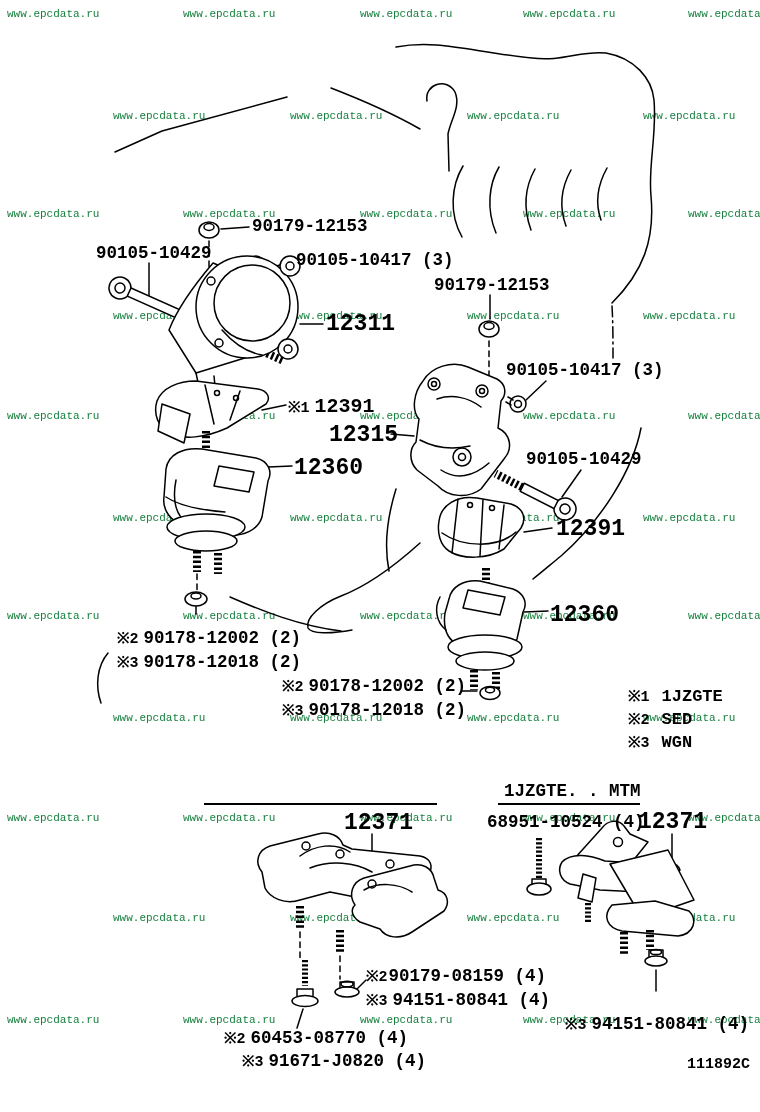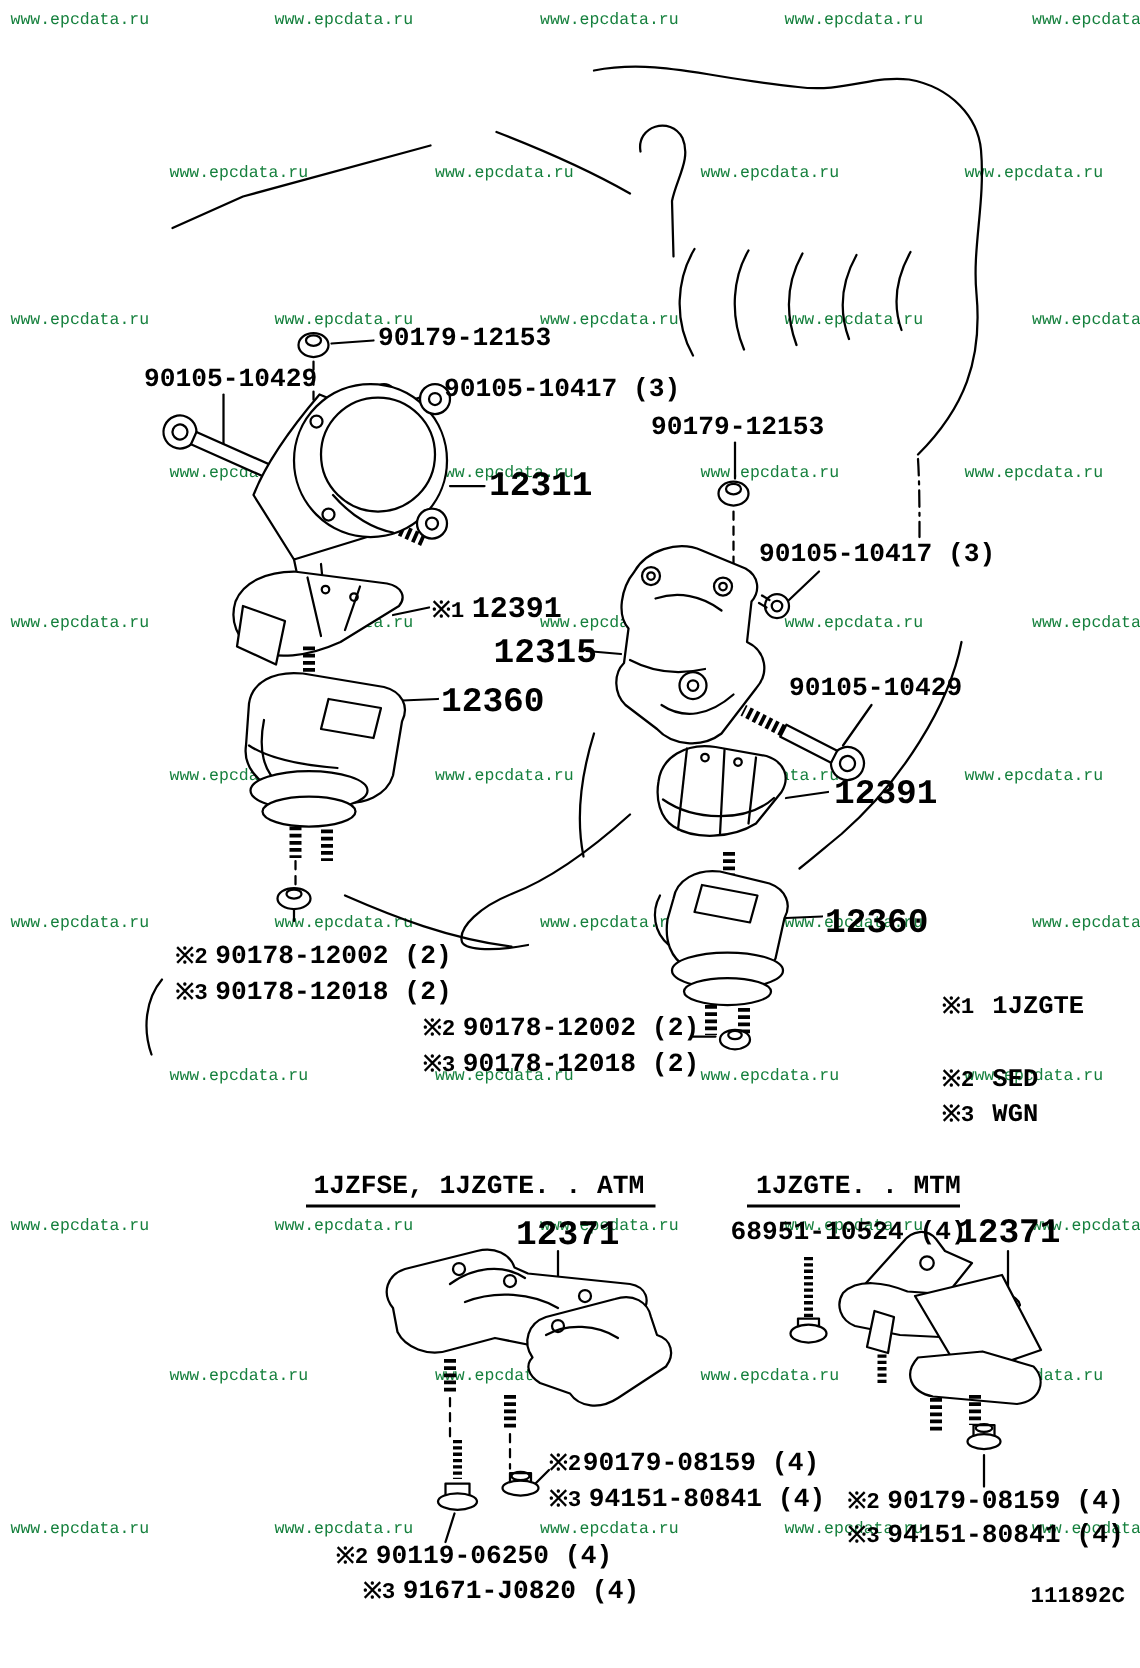--- a/index.html
+++ b/index.html
@@ -301,35 +301,33 @@
     <div class="lbl fs17" style="left:506px;top:361px">90105-10417 (3)</div>
     <div class="lbl fs17" style="left:526px;top:450px">90105-10429</div>
     <div class="lbl fs20" style="left:556px;top:517px">12391</div>
     <div class="lbl fs20" style="left:550px;top:603px">12360</div>
 
     <div class="lbl fs17" style="left:117px;top:629px"><span class="mark">※2</span><span>90178-12002 (2)</span></div>
     <div class="lbl fs17" style="left:117px;top:653px"><span class="mark">※3</span><span>90178-12018 (2)</span></div>
     <div class="lbl fs17" style="left:282px;top:677px"><span class="mark">※2</span><span>90178-12002 (2)</span></div>
     <div class="lbl fs17" style="left:282px;top:701px"><span class="mark">※3</span><span>90178-12018 (2)</span></div>
 
-    <div class="legend-row" style="left:628px;top:659px"><span class="mark">※1</span><span class="val">1JZGTE</span></div>
+    <div class="legend-row" style="left:628px;top:685px"><span class="mark">※1</span><span class="val">1JZGTE</span></div>
     <div class="legend-row" style="left:628px;top:708px"><span class="mark">※2</span><span class="val">SED</span></div>
     <div class="legend-row" style="left:628px;top:731px"><span class="mark">※3</span><span class="val">WGN</span></div>
 
-    <div class="lbl fs17" style="left:209px;top:782px">1JZFSE, 1JZGTE. . ATM</div>
     <div class="underline" style="left:204px;top:803px;width:233px"></div>
     <div class="lbl fs20" style="left:344px;top:811px">12371</div>
 
     <div class="lbl fs17" style="left:504px;top:782px">1JZGTE. . MTM</div>
     <div class="underline" style="left:498px;top:803px;width:142px"></div>
     <div class="lbl fs17" style="left:487px;top:813px">68951-10524 (4)</div>
     <div class="lbl fs20" style="left:638px;top:810px">12371</div>
 
     <div class="lbl fs17 tight" style="left:366px;top:967px"><span class="mark">※2</span><span>90179-08159 (4)</span></div>
     <div class="lbl fs17" style="left:366px;top:991px"><span class="mark">※3</span><span>94151-80841 (4)</span></div>
-    <div class="lbl fs17" style="left:565px;top:992px"><span class="mark">※2</span><span>90179-08159 (4)</span></div>
     <div class="lbl fs17" style="left:565px;top:1015px"><span class="mark">※3</span><span>94151-80841 (4)</span></div>
-    <div class="lbl fs17" style="left:224px;top:1029px"><span class="mark">※2</span><span>90119-06250 (4)</span></div>
+    <div class="lbl fs17" style="left:224px;top:1029px"><span class="mark">※2</span><span>60453-08770 (4)</span></div>
     <div class="lbl fs17" style="left:242px;top:1052px"><span class="mark">※3</span><span>91671-J0820 (4)</span></div>
 
     <div class="lbl fs15" style="left:687px;top:1057px">111892C</div>
   </div>
 </div>
 
 </body></html>

